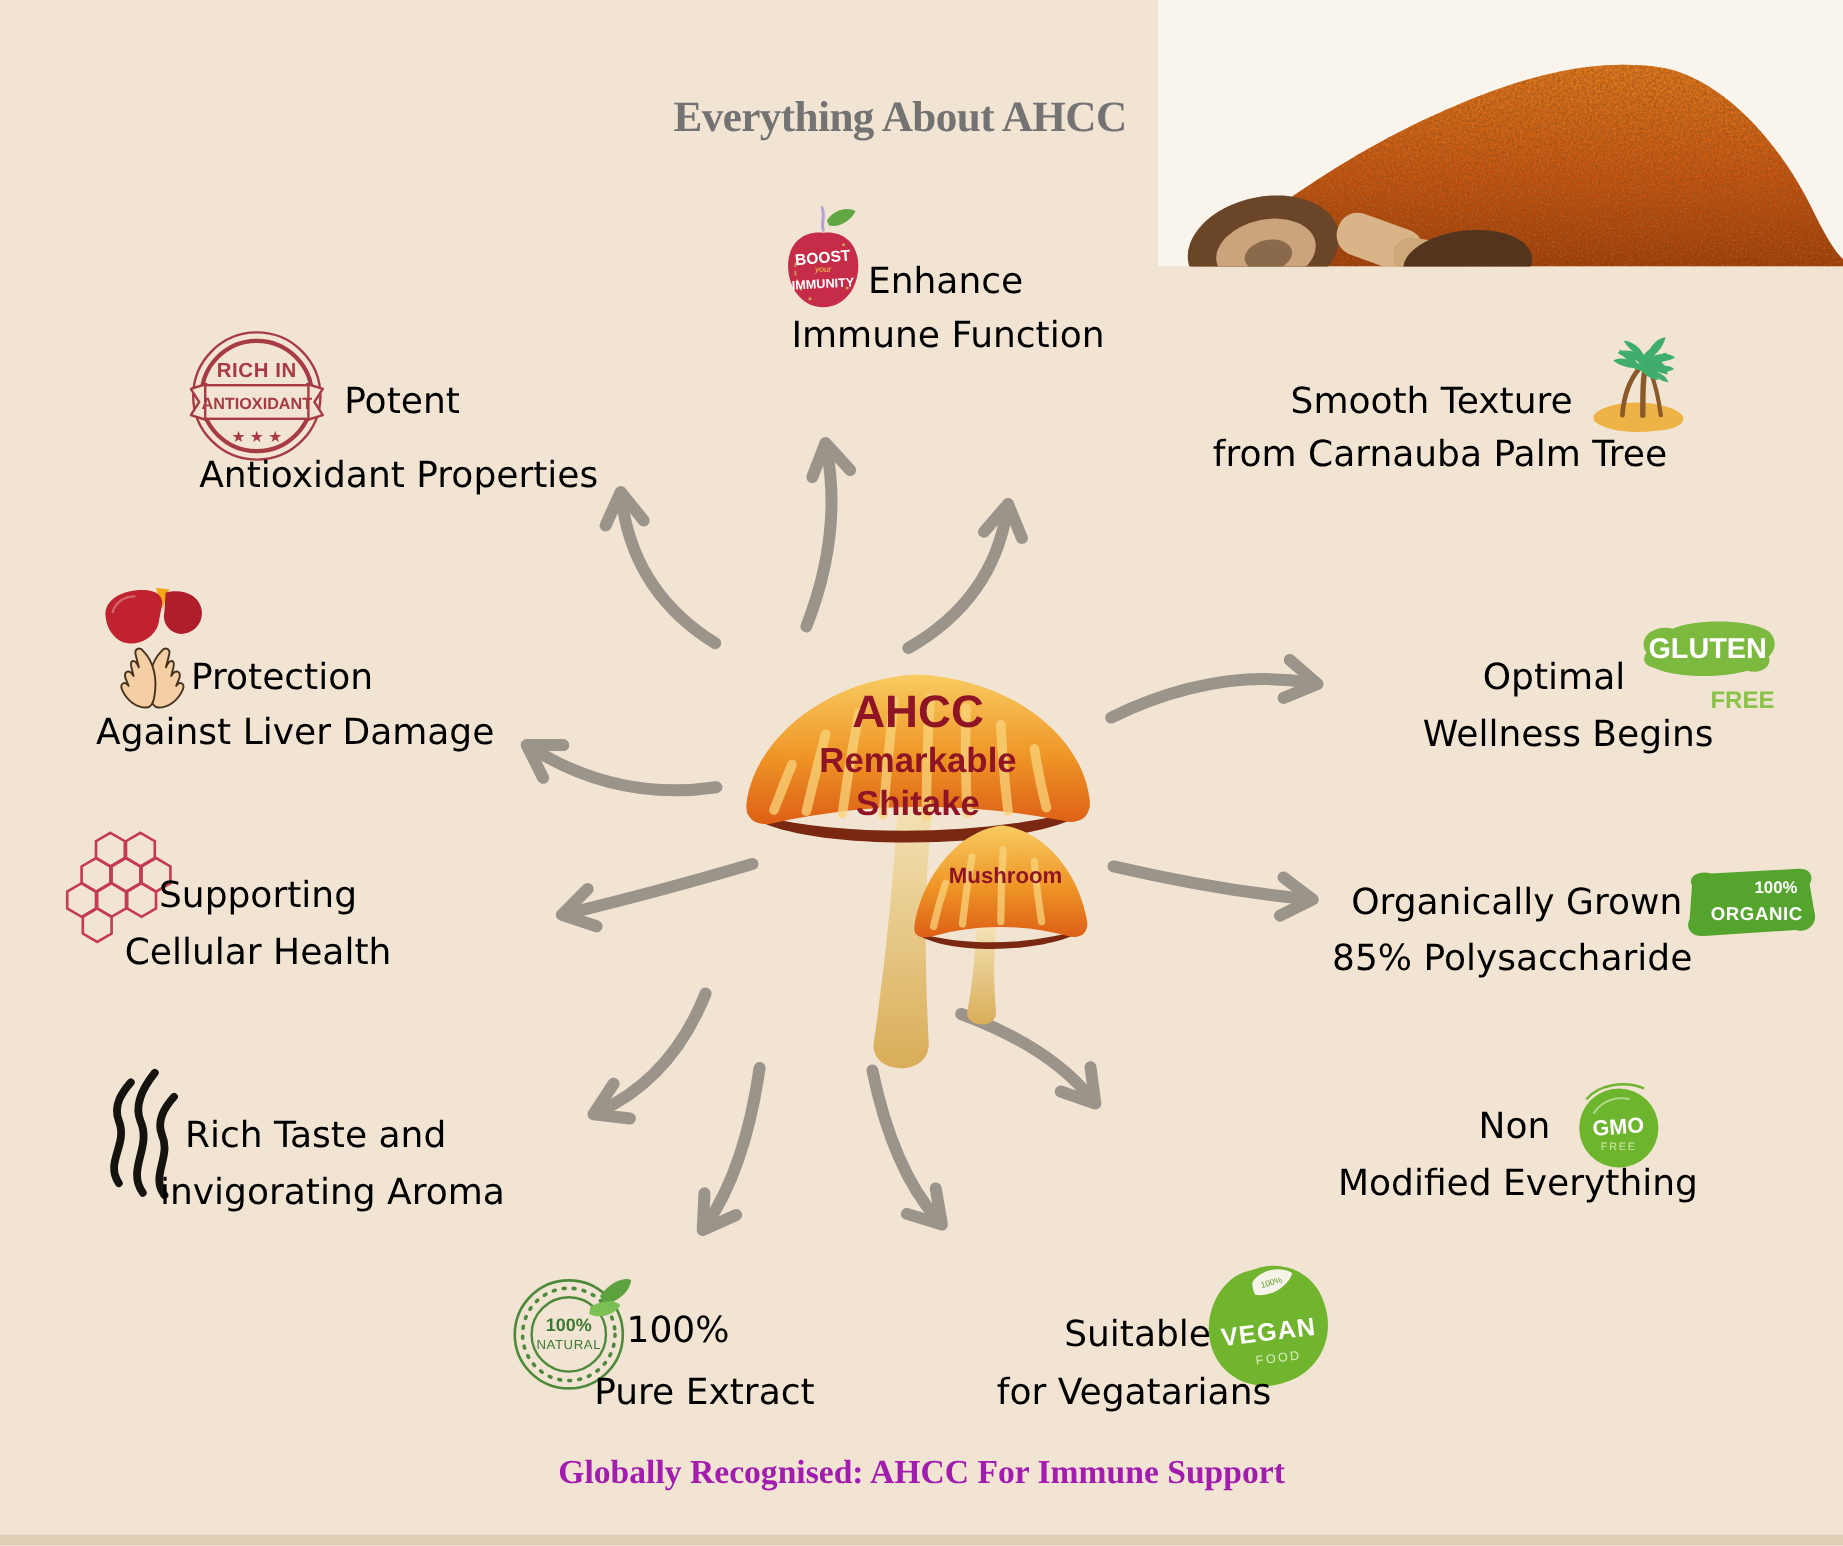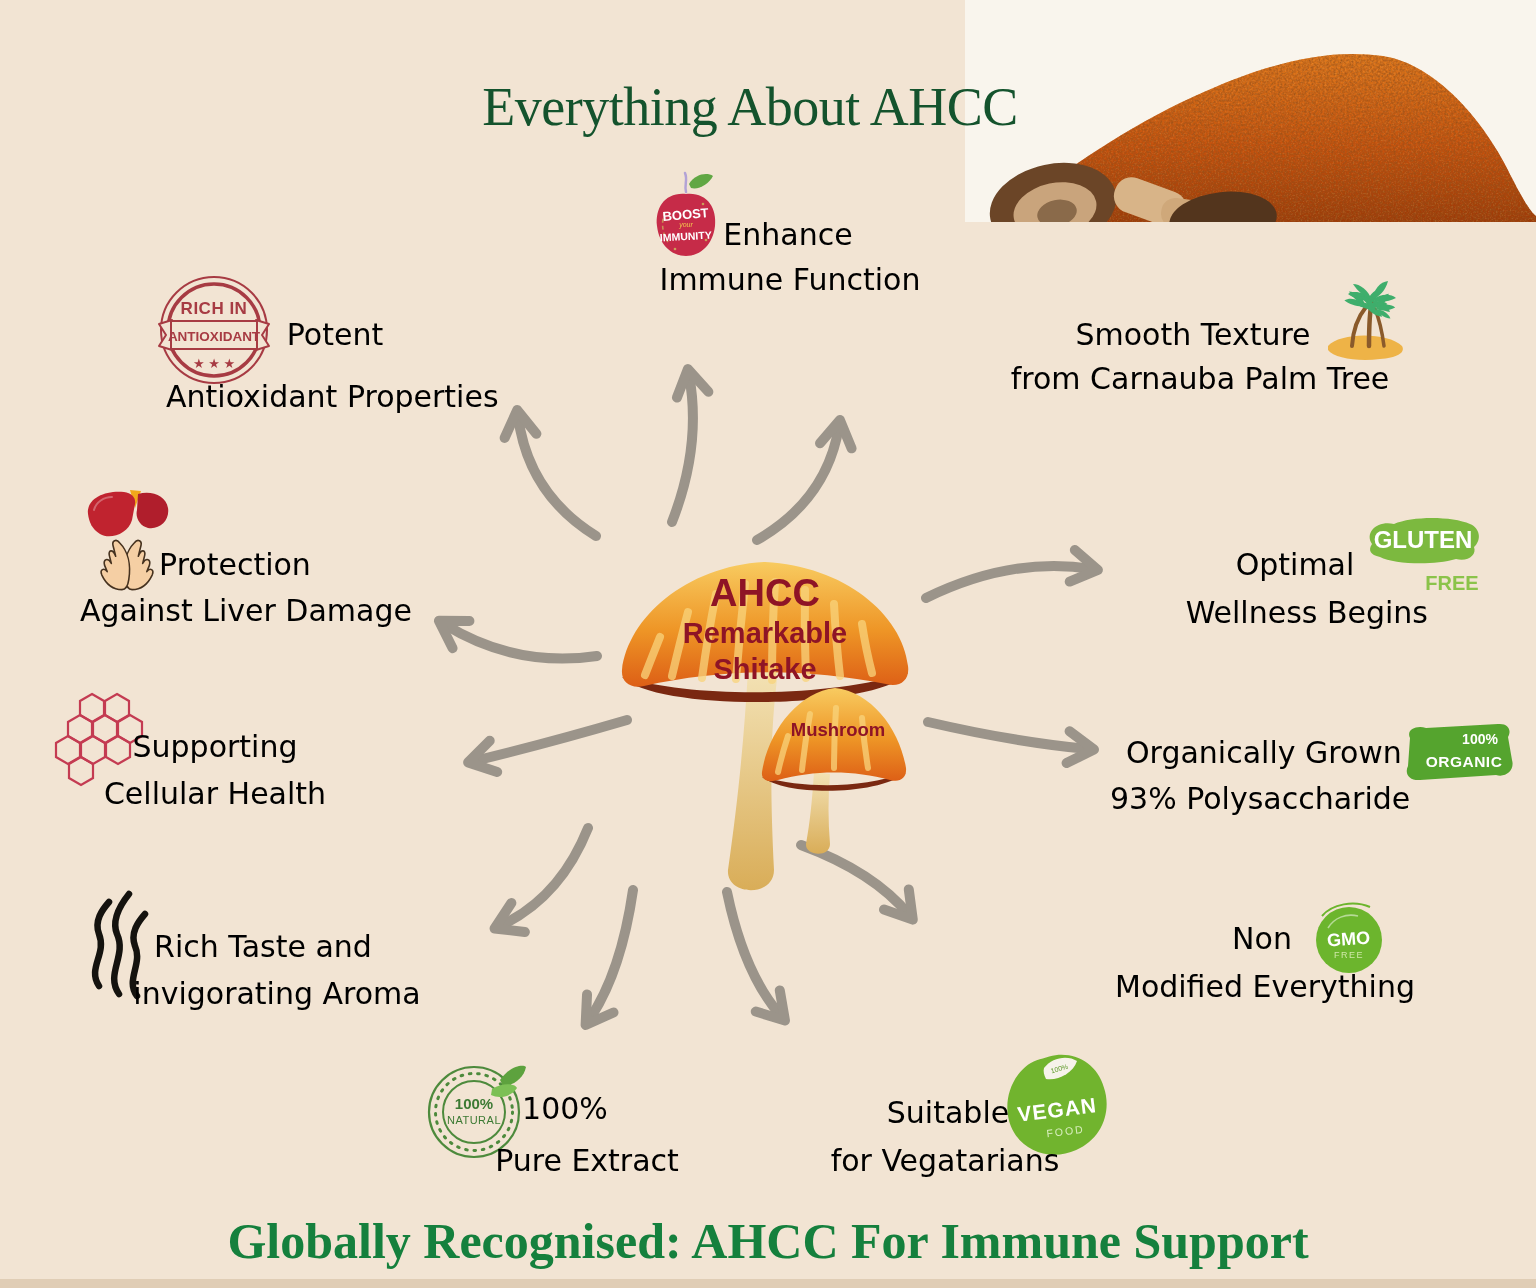--- a/index.html
+++ b/index.html
@@ -1,22 +1,22 @@
 <!DOCTYPE html>
 <html><head>
 <meta charset="utf-8">
 <style>
   html,body{margin:0;padding:0;}
   body{width:1536px;height:1288px;position:relative;overflow:hidden;
        background:#f2e4d3;font-family:"DejaVu Sans",sans-serif;}
   .abs{position:absolute;}
-  .title{position:absolute;font-family:"Liberation Serif",serif;font-weight:400;
-         color:#14532d;font-size:54px;letter-spacing:-0.5px;text-align:center;}
+  .title{position:absolute;font-family:"Liberation Serif",serif;font-weight:700;
+         color:#737373;font-size:36px;letter-spacing:-0.5px;text-align:center;}
   .footer{position:absolute;font-family:"Liberation Serif",serif;font-weight:700;
-          color:#15803d;font-size:50px;text-align:center;}
+          color:#a21caf;font-size:28px;text-align:center;}
   .lbl{position:absolute;font-family:"DejaVu Sans",sans-serif;font-weight:500;
        color:#000000;font-size:30px;text-align:center;line-height:1.1;white-space:nowrap;}
   svg{position:absolute;overflow:hidden;}
   svg text{font-family:"Liberation Sans",sans-serif;}
   .bstrip{position:absolute;left:0;bottom:0;width:1536px;height:9px;background:#e0cdb5;}
 </style>
 </head>
 <body>
 
 <svg class="abs" style="left:965px;top:0;" width="571" height="222" viewBox="0 0 571 222">
@@ -231,21 +231,21 @@
 </svg>
 <div class="lbl" style="left:1202px;top:922px;width:120px;">Non</div>
 <div class="lbl" style="left:1115px;top:970px;width:300px;">Modified Everything</div>
 
 <svg class="abs" style="left:1402px;top:722px;" width="114" height="62" viewBox="0 0 114 62">
   <path d="M8,16 C4,8 14,3 24,6 L96,2 C106,1 110,8 106,15 L110,38 C113,48 104,56 94,53 L18,58 C8,59 2,52 6,44 Z" fill="#55a42e"></path>
   <text x="78" y="22" font-size="14" font-weight="bold" fill="#fff" text-anchor="middle">100%</text>
   <text x="62" y="45" font-size="15.5" font-weight="bold" fill="#fff" text-anchor="middle" letter-spacing="0.5">ORGANIC</text>
 </svg>
 <div class="lbl" style="left:1126px;top:736px;width:272px;">Organically Grown</div>
-<div class="lbl" style="left:1110px;top:782px;width:300px;">93% Polysaccharide</div>
+<div class="lbl" style="left:1110px;top:782px;width:300px;">85% Polysaccharide</div>
 
 <svg class="abs" style="left:1360px;top:514px;" width="124" height="92" viewBox="0 0 124 92">
   <path d="M12,30 C4,18 18,6 34,10 C52,2 92,2 110,10 C120,14 122,26 114,33 C117,41 108,48 96,45 C72,52 34,50 20,43 C10,41 8,36 12,30 Z" fill="#7cb93f"></path>
   <text x="63" y="34" font-size="24" font-weight="bold" fill="#fff" text-anchor="middle">GLUTEN</text>
   <text x="92" y="76" font-size="20" font-weight="bold" fill="#8bc34a" text-anchor="middle">FREE</text>
 </svg>
 <div class="lbl" style="left:1230px;top:548px;width:130px;">Optimal</div>
 <div class="lbl" style="left:1178px;top:596px;width:250px;text-align:right;">Wellness Begins</div>
 
 <svg class="abs" style="left:1322px;top:276px;" width="88" height="88" viewBox="0 0 88 88">

